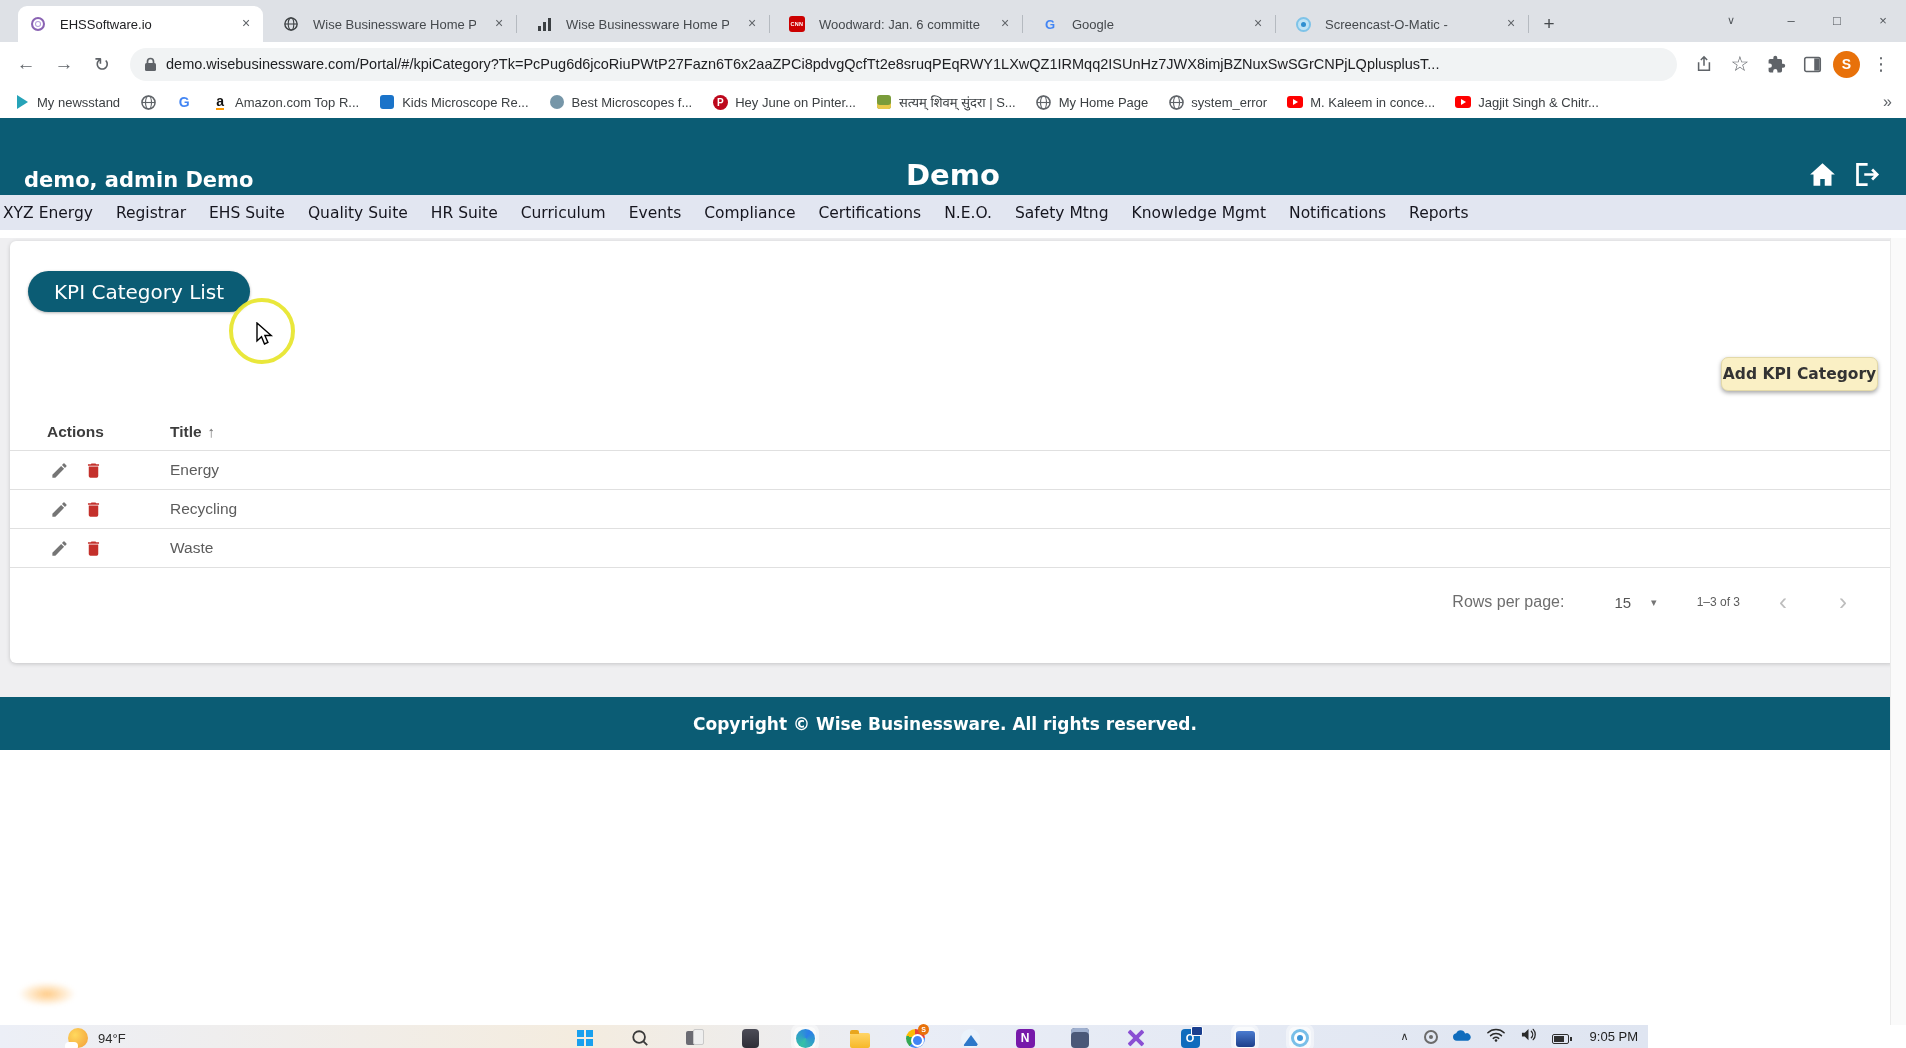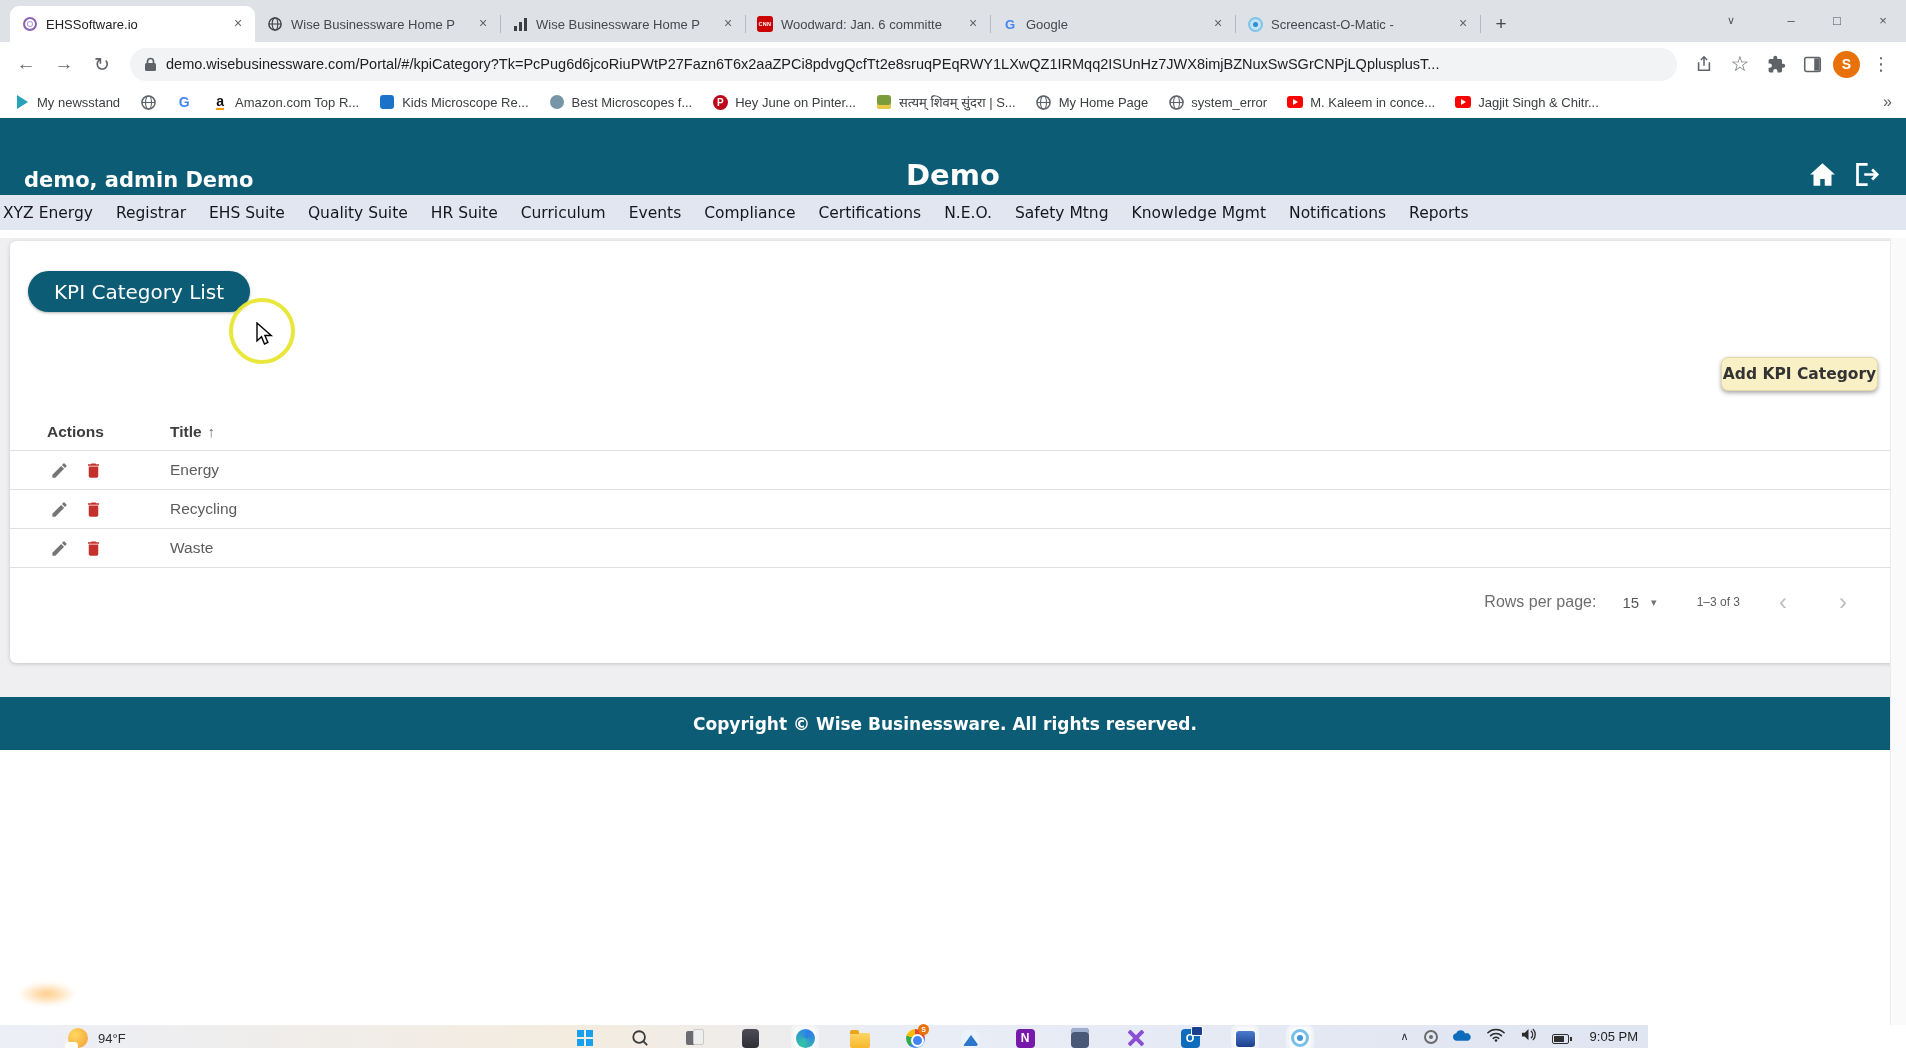--- a/index.html
+++ b/index.html
@@ -3,23 +3,23 @@
 <meta charset="utf-8">
 <style>
   * { margin:0; padding:0; box-sizing:border-box; }
   html,body { width:1906px; height:1048px; overflow:hidden; background:#fff;
     font-family:"Liberation Sans", sans-serif; }
   .screen { position:relative; width:1906px; height:1048px; overflow:hidden; }
 
   
   .tabstrip { position:absolute; left:0; top:0; width:1906px; height:42px;
     background:#dee1e6; display:flex; align-items:flex-end; padding-left:10px; }
-  .tab { width:245px; height:36px; display:flex; align-items:center; gap:8px;
+  .tab { width:245px; height:36px; display:flex; align-items:center; gap:14px;
     padding:0 8px 0 12px; border-radius:9px 9px 0 0; position:relative; flex:none;
-    color:#45494d; }
+    color:#45494d;margin-left:8px; }
   .tab.active { background:#fff; color:#202124; }
   .tab:not(.active)::after { content:""; position:absolute; right:-1px; top:9px; height:18px;
     border-right:1px solid #9aa0a6; opacity:.6; }
   .tab-title { font-size:13px; white-space:nowrap; overflow:hidden; flex:1; }
   .tab-close { font-size:14px; color:#5f6368; width:18px; height:18px; line-height:17px;
     text-align:center; border-radius:50%; flex:none; }
   .favicon { width:16px; height:16px; flex:none; display:flex; align-items:center;
     justify-content:center; font-size:10px; }
   .fav-knot { width:14px; height:14px; border:2px solid #8a63b3; border-radius:50%;
     box-shadow:inset 0 0 0 2px #fff, inset 0 0 0 3px #b39ddb; }
@@ -101,21 +101,21 @@
   .th-title { font-size:15.5px; font-weight:bold; color:#3d3d3d; display:flex; align-items:center;
     gap:6px; font-family:"Liberation Sans",sans-serif; }
   .sort-arrow { color:#757575; font-size:15px; }
   .row { height:39px; display:flex; align-items:center; border-bottom:1px solid #e0e0e0; }
   .cell-actions { width:160px; padding-left:37px; display:flex; gap:10px; align-items:center; }
   .icon-btn { width:24px; height:24px; display:flex; align-items:center; justify-content:center; }
   .cell-title { font-size:15.5px; color:#5c5c5c; font-family:"Liberation Sans",sans-serif; }
   .pagination { position:absolute; right:36px; top:340px; height:42px; display:flex;
     align-items:center; gap:26px; font-family:"Liberation Sans",sans-serif; }
   .pg-label { font-size:16px; color:#6e6e6e; }
-  .pg-select { display:flex; align-items:center; gap:12px; font-size:15px; color:#555; }
+  .pg-select { display:flex; align-items:center; gap:20px; font-size:15px; color:#555;margin-left:24px; }
   .pg-caret { font-size:11px; color:#757575; }
   .pg-range { font-size:12px; color:#5c5c5c; margin-left:14px; }
   .pg-nav { font-size:24px; color:#bdbdbd; width:34px; text-align:center; }
 
   .app-footer { position:absolute; left:0; top:697px; width:1890px; height:53px;
     display:flex; align-items:center; justify-content:center; }
   .footer-text { color:#fff; font-weight:bold; font-size:17px; }
   .scroll-strip { position:absolute; right:0; top:238px; width:16px; height:787px;
     background:#fafafa; border-left:1px solid #ebebeb; }
 

